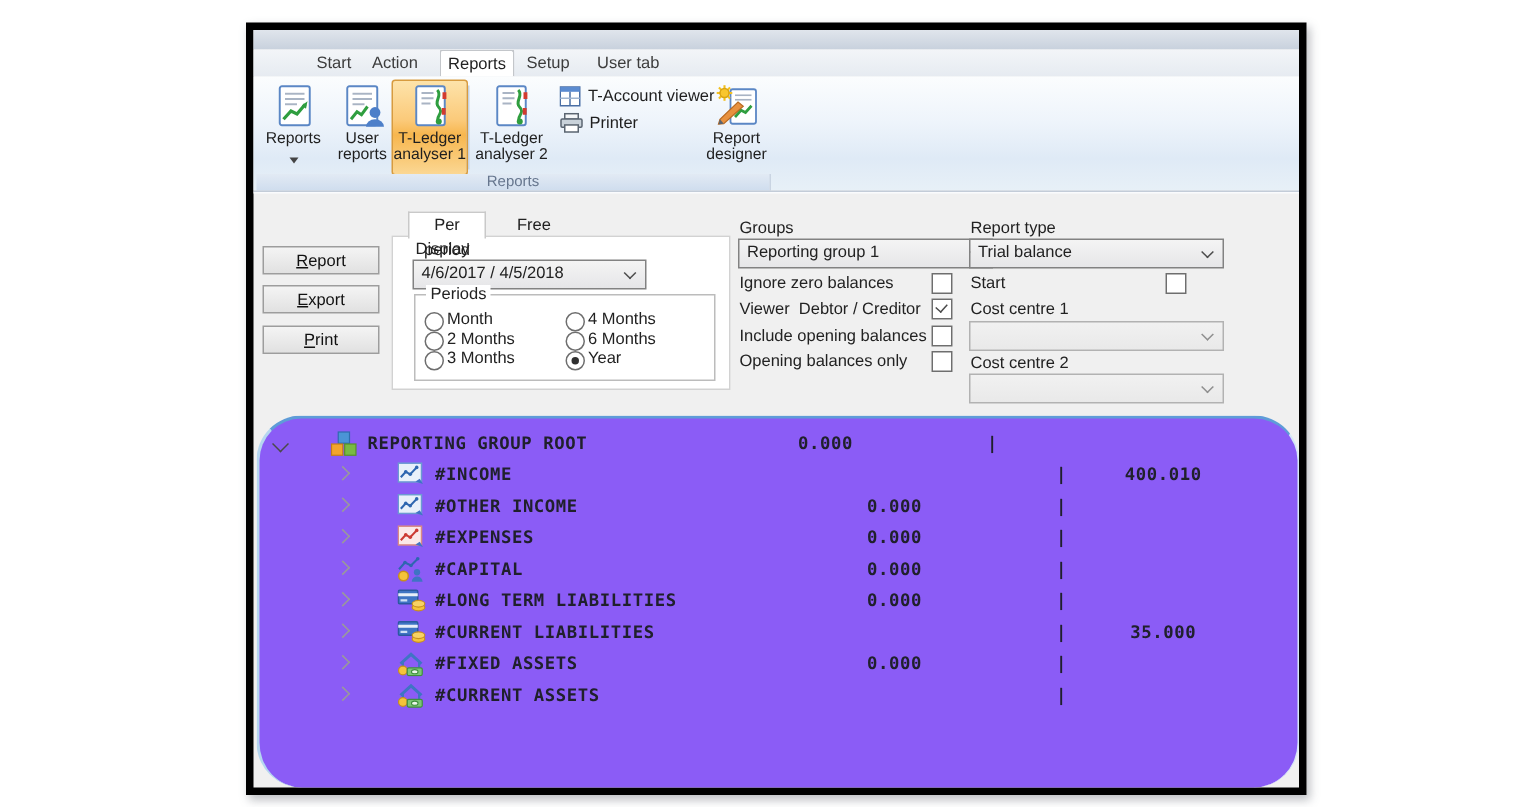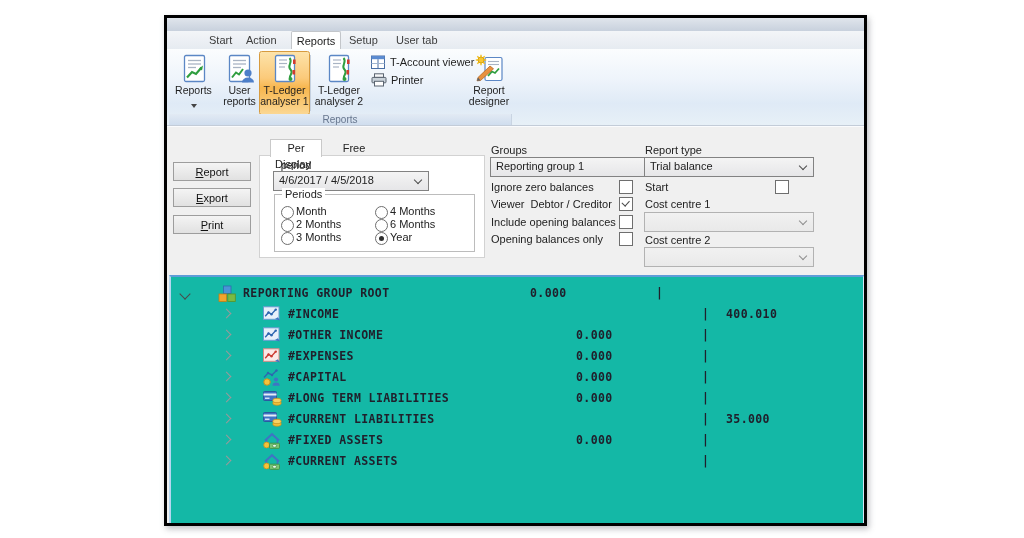--- a/index.html
+++ b/index.html
@@ -1,19 +1,19 @@
 <!DOCTYPE html>
 <html><head>
 <meta charset="utf-8">
 <style>
   html,body{margin:0;padding:0;background:#fff;}
   .canvas{position:relative;width:1024px;height:538px;background:#fff;overflow:hidden;
           font-family:"Liberation Sans",sans-serif;-webkit-font-smoothing:antialiased;}
   .window{position:absolute;left:164px;top:15px;width:697px;height:505px;background:#f0f0f0;
-          border:3px solid #000000;box-shadow:2px 3px 6px rgba(110,115,125,.45);}
+          border:5px solid #000000;box-shadow:2px 3px 6px rgba(110,115,125,.45);}
 
   
   .titlebar{position:absolute;left:0;top:0;right:0;height:13px;background:linear-gradient(#e0e5ec,#c8d1dd);}
   .tabrow{position:absolute;left:0;top:13px;right:0;height:18px;background:linear-gradient(#f3f5f8,#e6ebf1);}
   .rtab{position:absolute;top:0;height:18px;line-height:18px;font-size:11px;color:#3c3c3c;cursor:default;}
   .rtab.box{top:0;height:17px;text-align:center;}
   .rtab.active{background:#fff;border:1px solid #c3c6ca;border-bottom:none;border-radius:2px 2px 0 0;color:#222;}
 
   
   .ribbon{position:absolute;left:0;top:31px;right:0;height:76px;
@@ -51,31 +51,31 @@
   .groupbox{position:absolute;border:1px solid #bcbcbc;}
   .groupbox .legend{position:absolute;top:-7px;left:7px;background:#fff;padding:0 3px;font-size:11px;color:#222;}
 
   .radio{position:absolute;width:11px;height:11px;border:1px solid #6e6e6e;border-radius:50%;background:#fff;cursor:default;}
   .radio.checked::after{content:"";position:absolute;left:2.5px;top:2.5px;width:5px;height:5px;border-radius:50%;background:#2f2f2f;}
   .rlabel{position:absolute;font-size:11px;color:#222;}
   .cb{position:absolute;width:12px;height:12px;border:1px solid #6e6e6e;background:#fff;cursor:default;}
   .cb.checked::after{content:"";position:absolute;left:2px;top:2px;width:6px;height:3.5px;border-left:1.8px solid #4a4a4a;border-bottom:1.8px solid #4a4a4a;transform:rotate(-48deg);}
 
   
-  .treepanel{position:absolute;left:2px;top:257px;width:692px;height:246px;background:#14b8a6;
-             border-top:2px solid #5e9cd8;border-left:2px solid #b5d6f0;border-right:1px solid #d5e7f7;}
+  .treepanel{position:absolute;left:2px;top:257px;width:692px;height:246px;background:#8b5cf6;
+             border-top:2px solid #5e9cd8;border-left:2px solid #b5d6f0;border-right:1px solid #d5e7f7;border-radius:30px;}
   .trow{position:absolute;left:0;right:0;height:21px;font-family:"DejaVu Sans Mono",monospace;
         font-weight:bold;font-size:11.5px;color:#20202c;letter-spacing:0.4px;cursor:default;}
   .trow>*{position:absolute;top:0;line-height:21px;}
   .chev-d{top:7px;width:7px;height:7px;border-right:1.6px solid #4a4a4a;border-bottom:1.6px solid #4a4a4a;transform:rotate(45deg);}
   .chev-r{top:6px;width:6px;height:6px;border-right:1.4px solid #9a9a9a;border-bottom:1.4px solid #9a9a9a;transform:rotate(-45deg);}
   .ticon{top:2px;}
   .tlabel{white-space:pre;}
   .debit{width:120px;text-align:left;}
-  .credit{left:555px;width:95px;text-align:left;}
+  .credit{left:555px;width:95px;text-align:center;}
   .pipe{width:10px;}
 </style>
 </head>
 <body>
 
 <div class="canvas">
  <div class="window">
 
   <div class="titlebar"></div>
 

